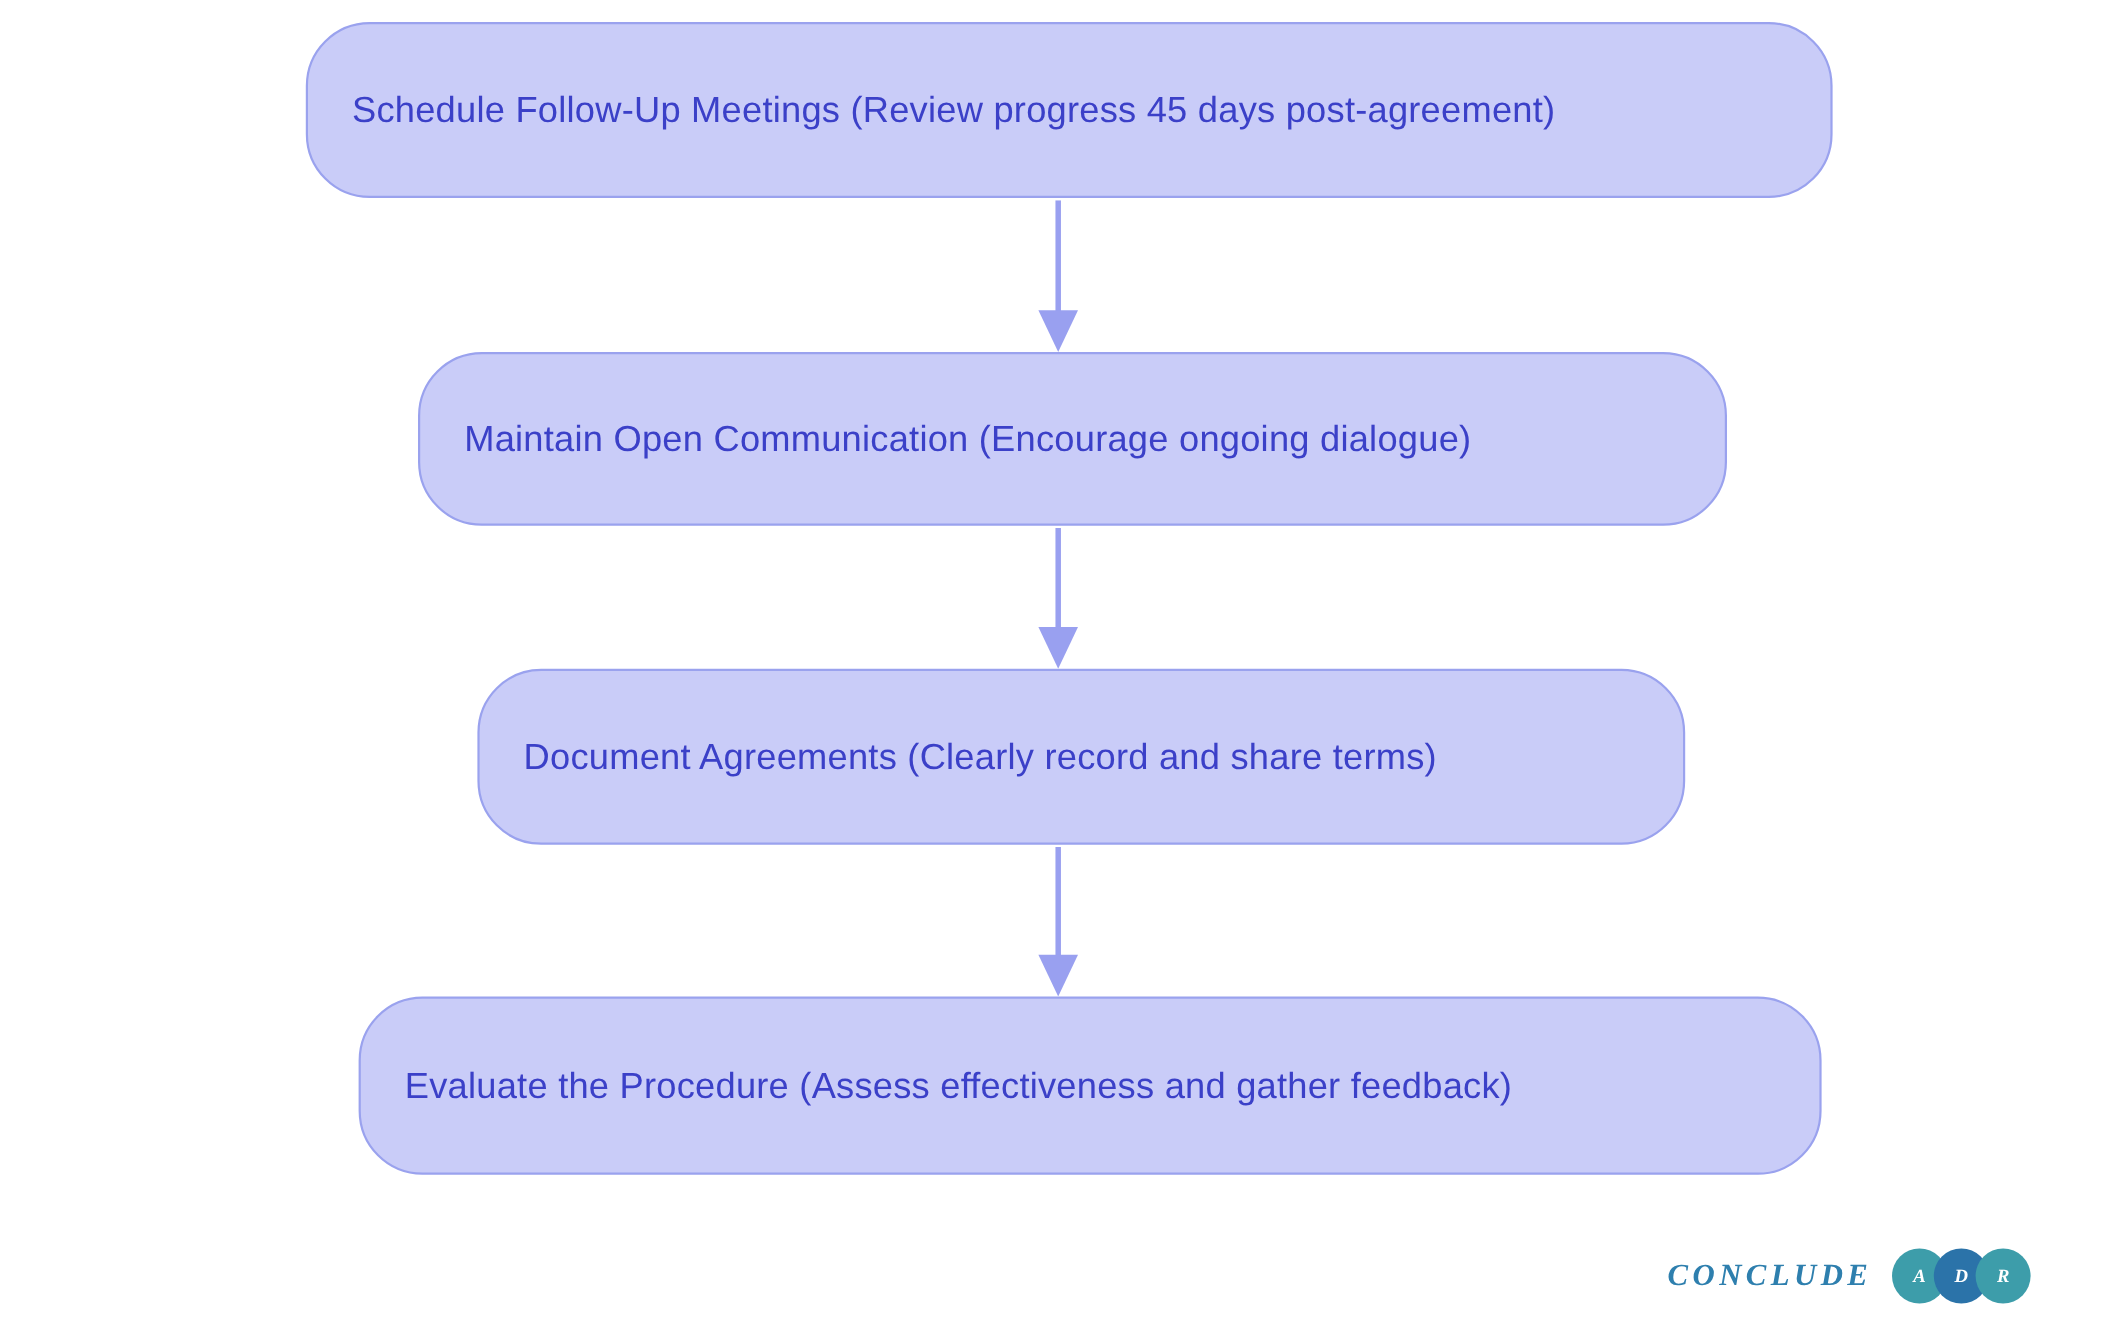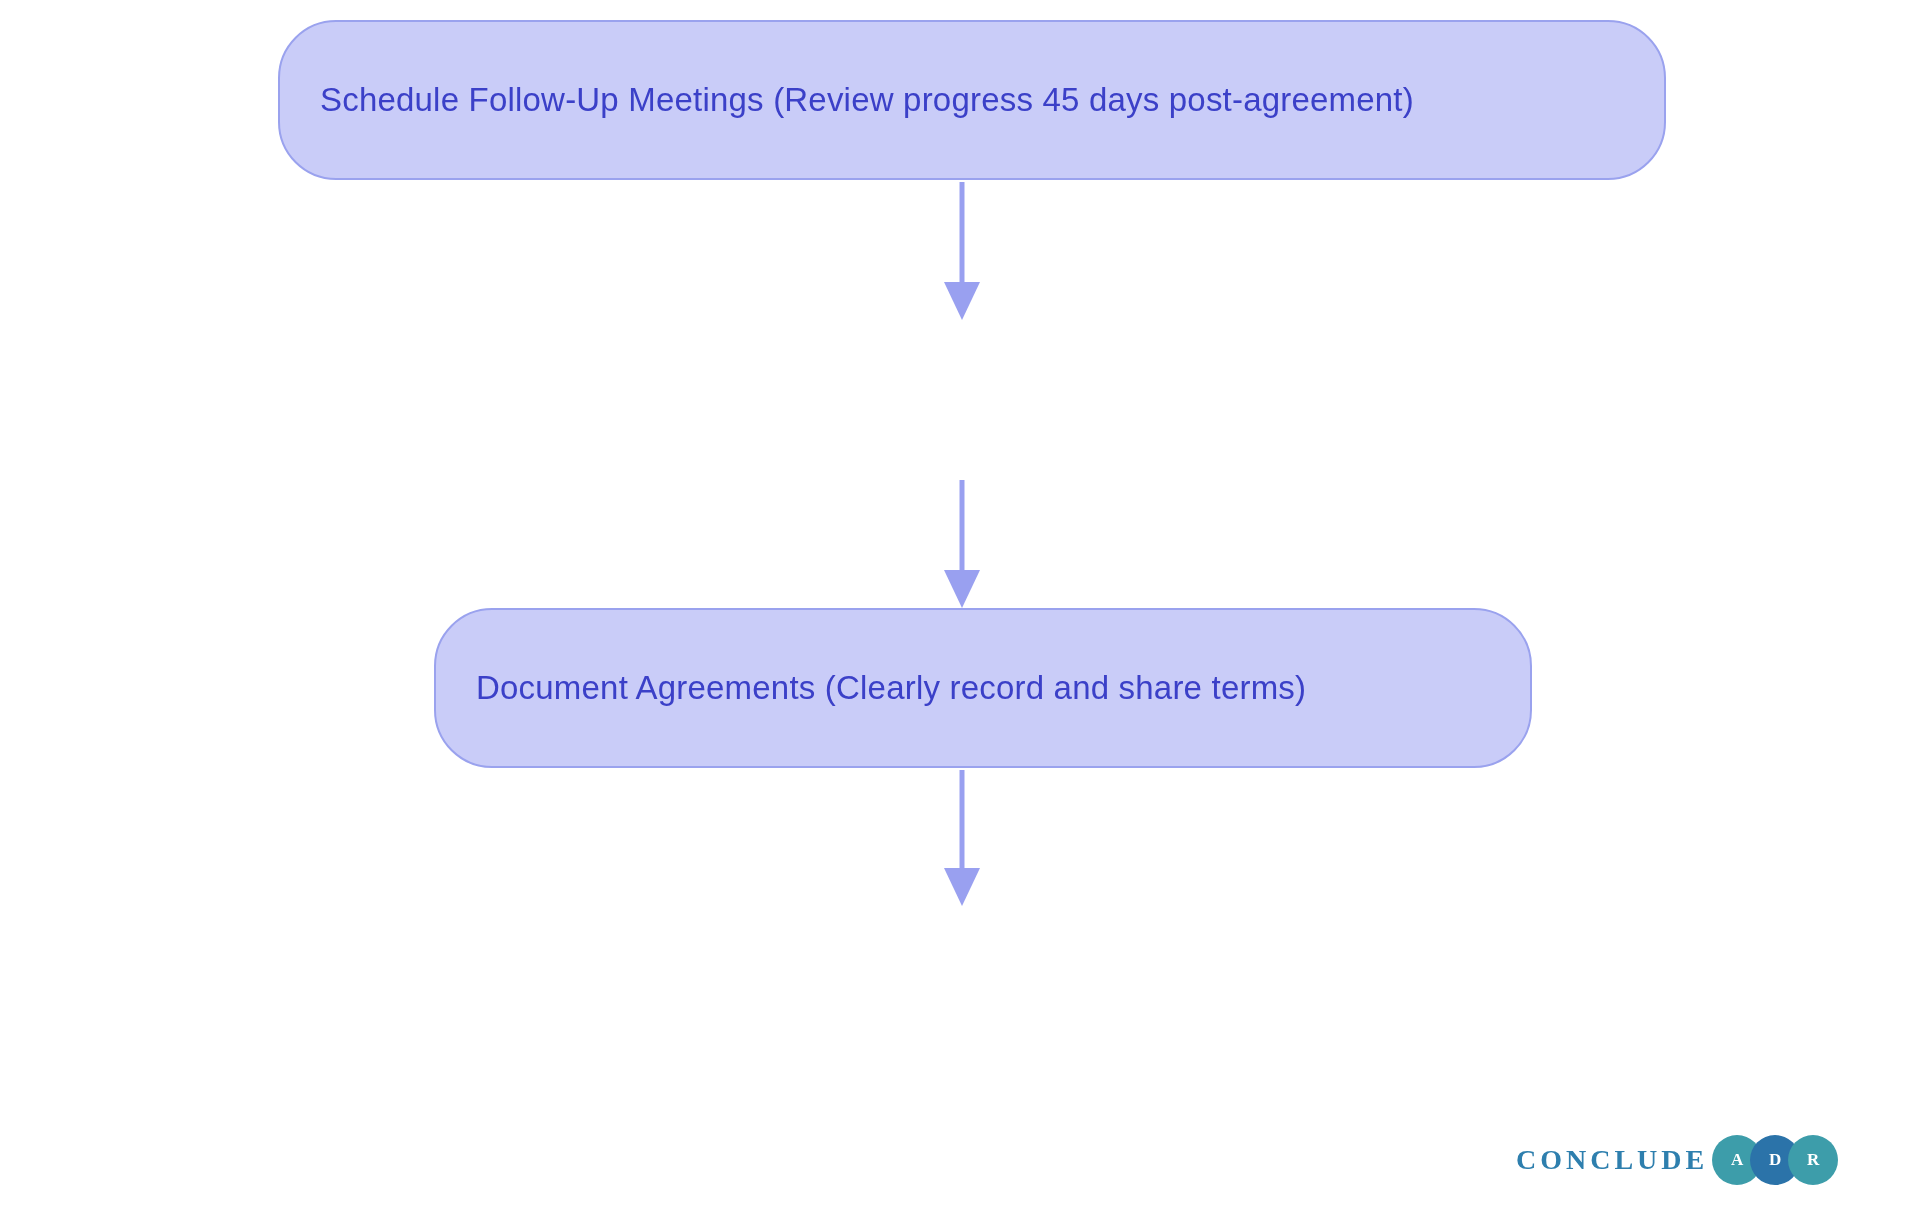--- a/index.html
+++ b/index.html
@@ -49,21 +49,22 @@
   .arrow1 { top: 182px; height: 138px; }
   .arrow2 { top: 480px; height: 128px; }
   .arrow3 { top: 770px; height: 136px; }
   .logo {
     position: absolute;
     left: 1516px;
     top: 1132px;
     height: 56px;
     display: flex;
     align-items: center;
-    gap: 4px;
+    gap: 18px;
+    font-style: italic;
   }
   .wordmark {
     font-family: "Liberation Serif", serif;
     font-weight: bold;
     font-size: 28px;
     letter-spacing: 4px;
     color: var(--logo-text);
     white-space: nowrap;
   }
   .circles {
@@ -94,35 +95,41 @@
 
   <div class="node node1">
     <span>Schedule Follow-Up Meetings (Review progress 45 days post-agreement)</span>
   </div>
 
   <svg class="arrow arrow1" viewBox="0 0 44 138" aria-hidden="true">
     <line x1="22" y1="0" x2="22" y2="102" stroke-width="5" style="stroke: rgb(153, 160, 240);"></line>
     <polygon points="4,100 40,100 22,138" style="fill: rgb(153, 160, 240);"></polygon>
   </svg>
 
+  <div class="node node2">
+    <span>Maintain Open Communication (Encourage ongoing dialogue)</span>
+  </div>
 
   <svg class="arrow arrow2" viewBox="0 0 44 128" aria-hidden="true">
     <line x1="22" y1="0" x2="22" y2="92" stroke-width="5" style="stroke: rgb(153, 160, 240);"></line>
     <polygon points="4,90 40,90 22,128" style="fill: rgb(153, 160, 240);"></polygon>
   </svg>
 
   <div class="node node3">
     <span>Document Agreements (Clearly record and share terms)</span>
   </div>
 
   <svg class="arrow arrow3" viewBox="0 0 44 136" aria-hidden="true">
     <line x1="22" y1="0" x2="22" y2="100" stroke-width="5" style="stroke: rgb(153, 160, 240);"></line>
     <polygon points="4,98 40,98 22,136" style="fill: rgb(153, 160, 240);"></polygon>
   </svg>
 
+  <div class="node node4">
+    <span>Evaluate the Procedure (Assess effectiveness and gather feedback)</span>
+  </div>
 
   <div class="logo">
     <span class="wordmark">CONCLUDE</span>
     <div class="circles">
       <span class="circle" style="background-color: rgb(61, 157, 170);">A</span>
       <span class="circle" style="background-color: rgb(43, 115, 169);">D</span>
       <span class="circle" style="background-color: rgb(61, 157, 170);">R</span>
     </div>
   </div>
 

